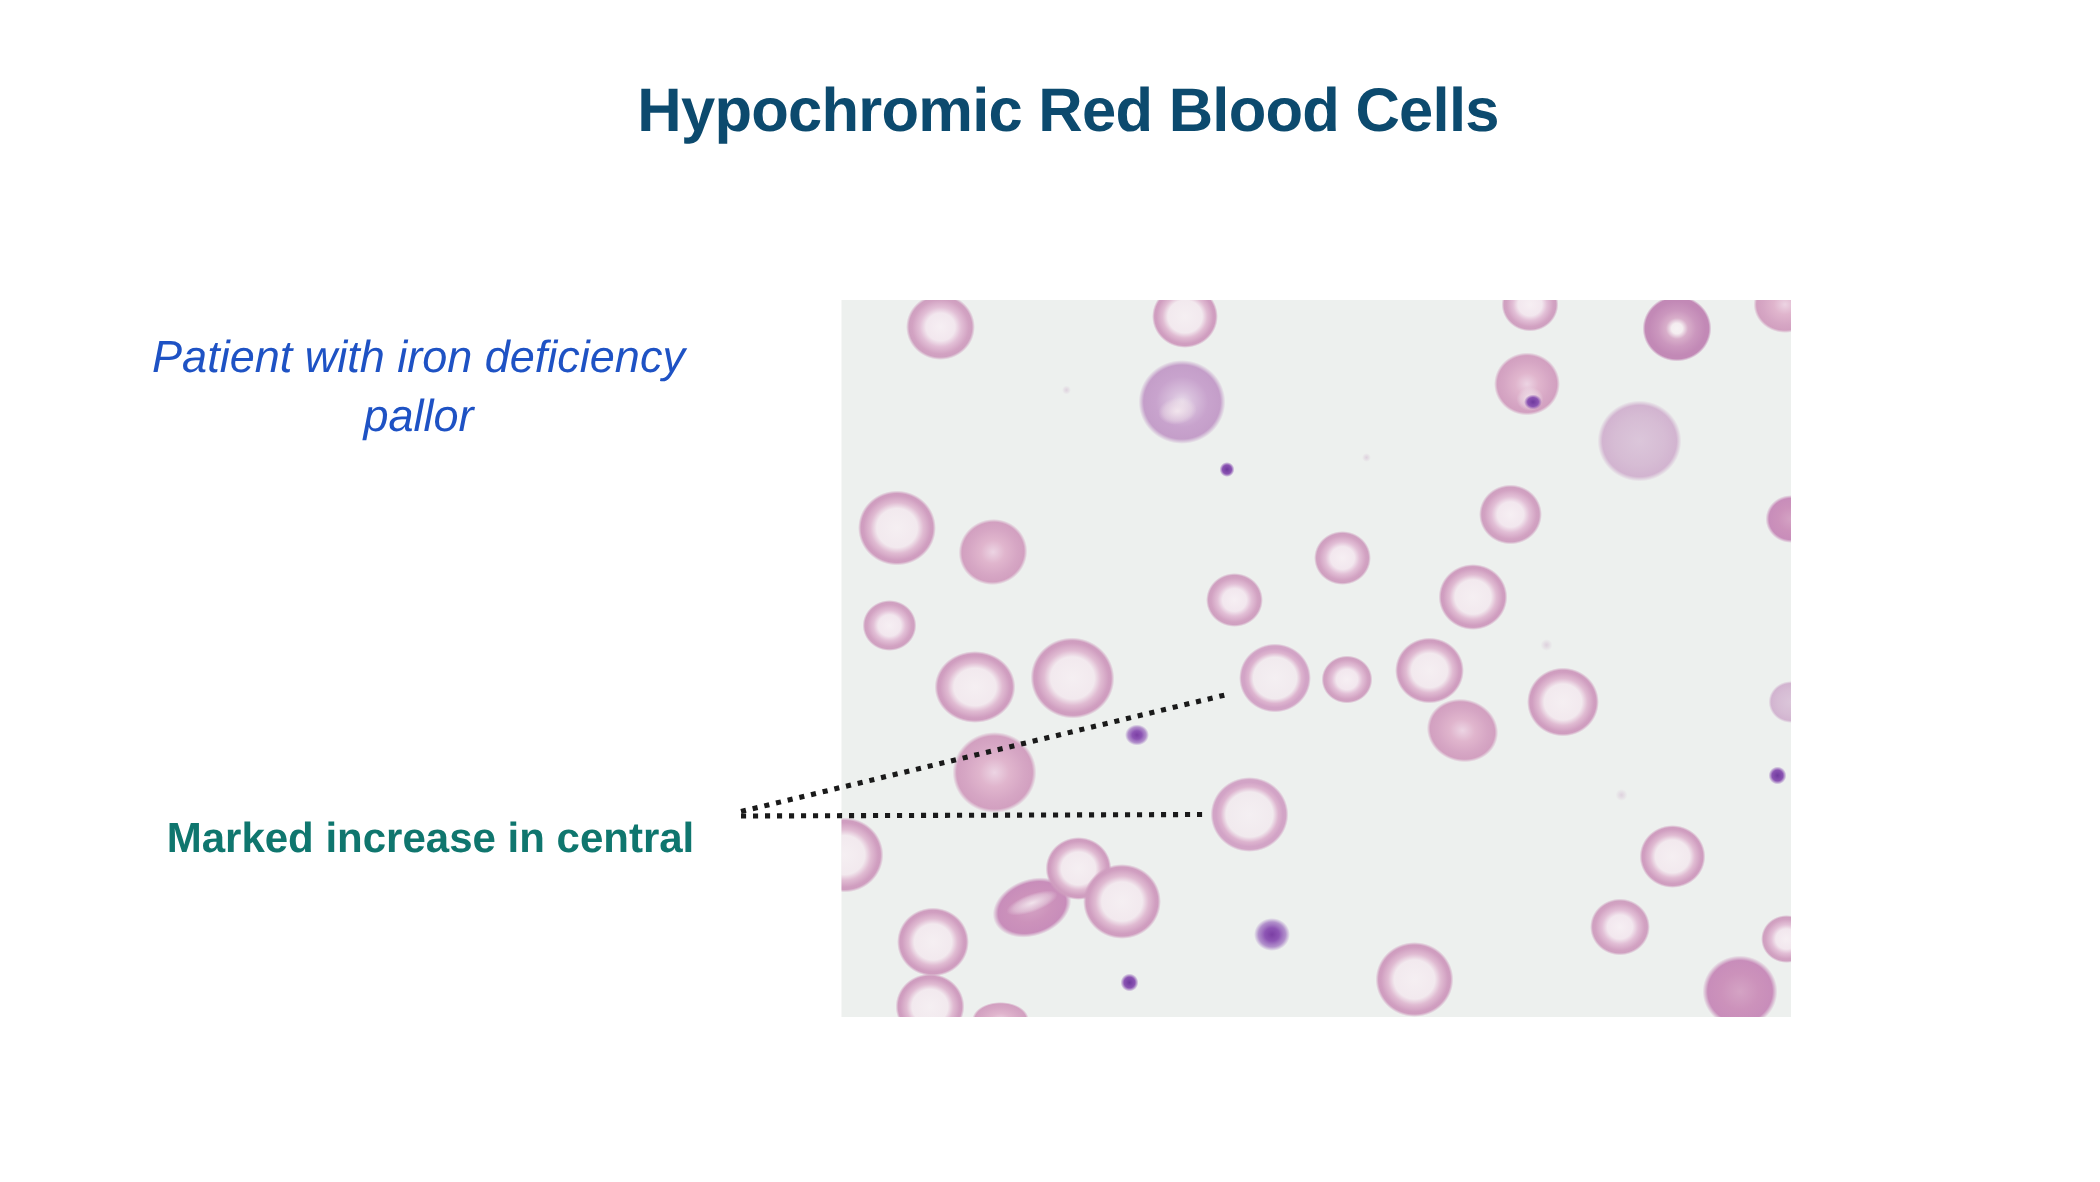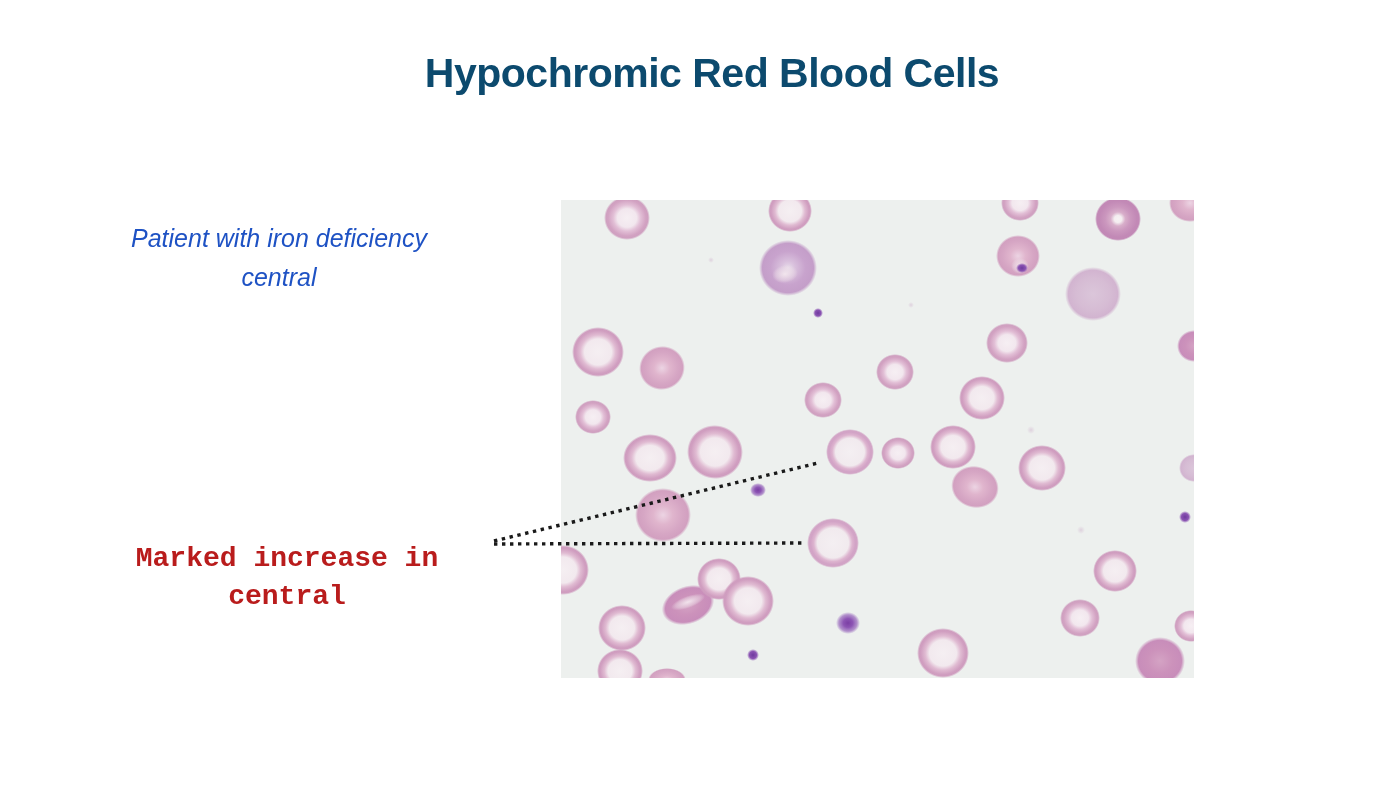--- a/index.html
+++ b/index.html
@@ -7,21 +7,21 @@
     position:relative;width:1400px;height:788px;background:#ffffff;
     overflow:hidden;font-family:"Liberation Sans",sans-serif;
   }
   .title{
     position:absolute;top:50px;left:0;width:100%;margin:0;
     text-align:center;font-size:41px;font-weight:bold;letter-spacing:-0.5px;
     color:#0a0a0a;
   }
   .caption-blue{
     position:absolute;left:61px;top:219px;width:436px;
-    text-align:center;font-size:25px;line-height:39px;
+    text-align:center;font-size:30px;line-height:39px;
     font-style:italic;font-weight:500;color:#1e52c4;
   }
   .caption-black{
     position:absolute;left:70px;top:540px;width:434px;
     text-align:center;font-size:28px;line-height:38px;
     font-weight:bold;color:#111111;
   }
   .micrograph{
     position:absolute;left:561px;top:200px;width:633px;height:478px;
     background:#edf0ee;
@@ -34,24 +34,24 @@
 </style>
 </head>
 <body>
 
 <div class="slide">
 
   <h1 class="title" style="color: #0c4a6e; padding-left: 12px;">Hypochromic Red Blood Cells</h1>
 
   <div class="caption-blue" style="color: rgb(30, 82, 196);">
     <span>Patient with iron deficiency</span><br>
-    <span>central</span>
+    <span>pallor</span>
   </div>
 
-  <div class="caption-black" style="color: #b91c1c; font-family: Liberation Mono, monospace;">
+  <div class="caption-black" style="color: #0f766e;">
     <span>Marked increase in central</span><br>
   </div>
 
   <div class="micrograph" style="background: rgb(237, 240, 238);">
     <svg xmlns="http://www.w3.org/2000/svg" preserveAspectRatio="none" viewBox="0 0 633 478">
       <defs>
         <radialGradient id="g-ring">
           <stop offset="0%" stop-color="#f6eff3"></stop>
           <stop offset="42%" stop-color="#f2e7ee"></stop>
           <stop offset="60%" stop-color="#e2bfd6"></stop>

